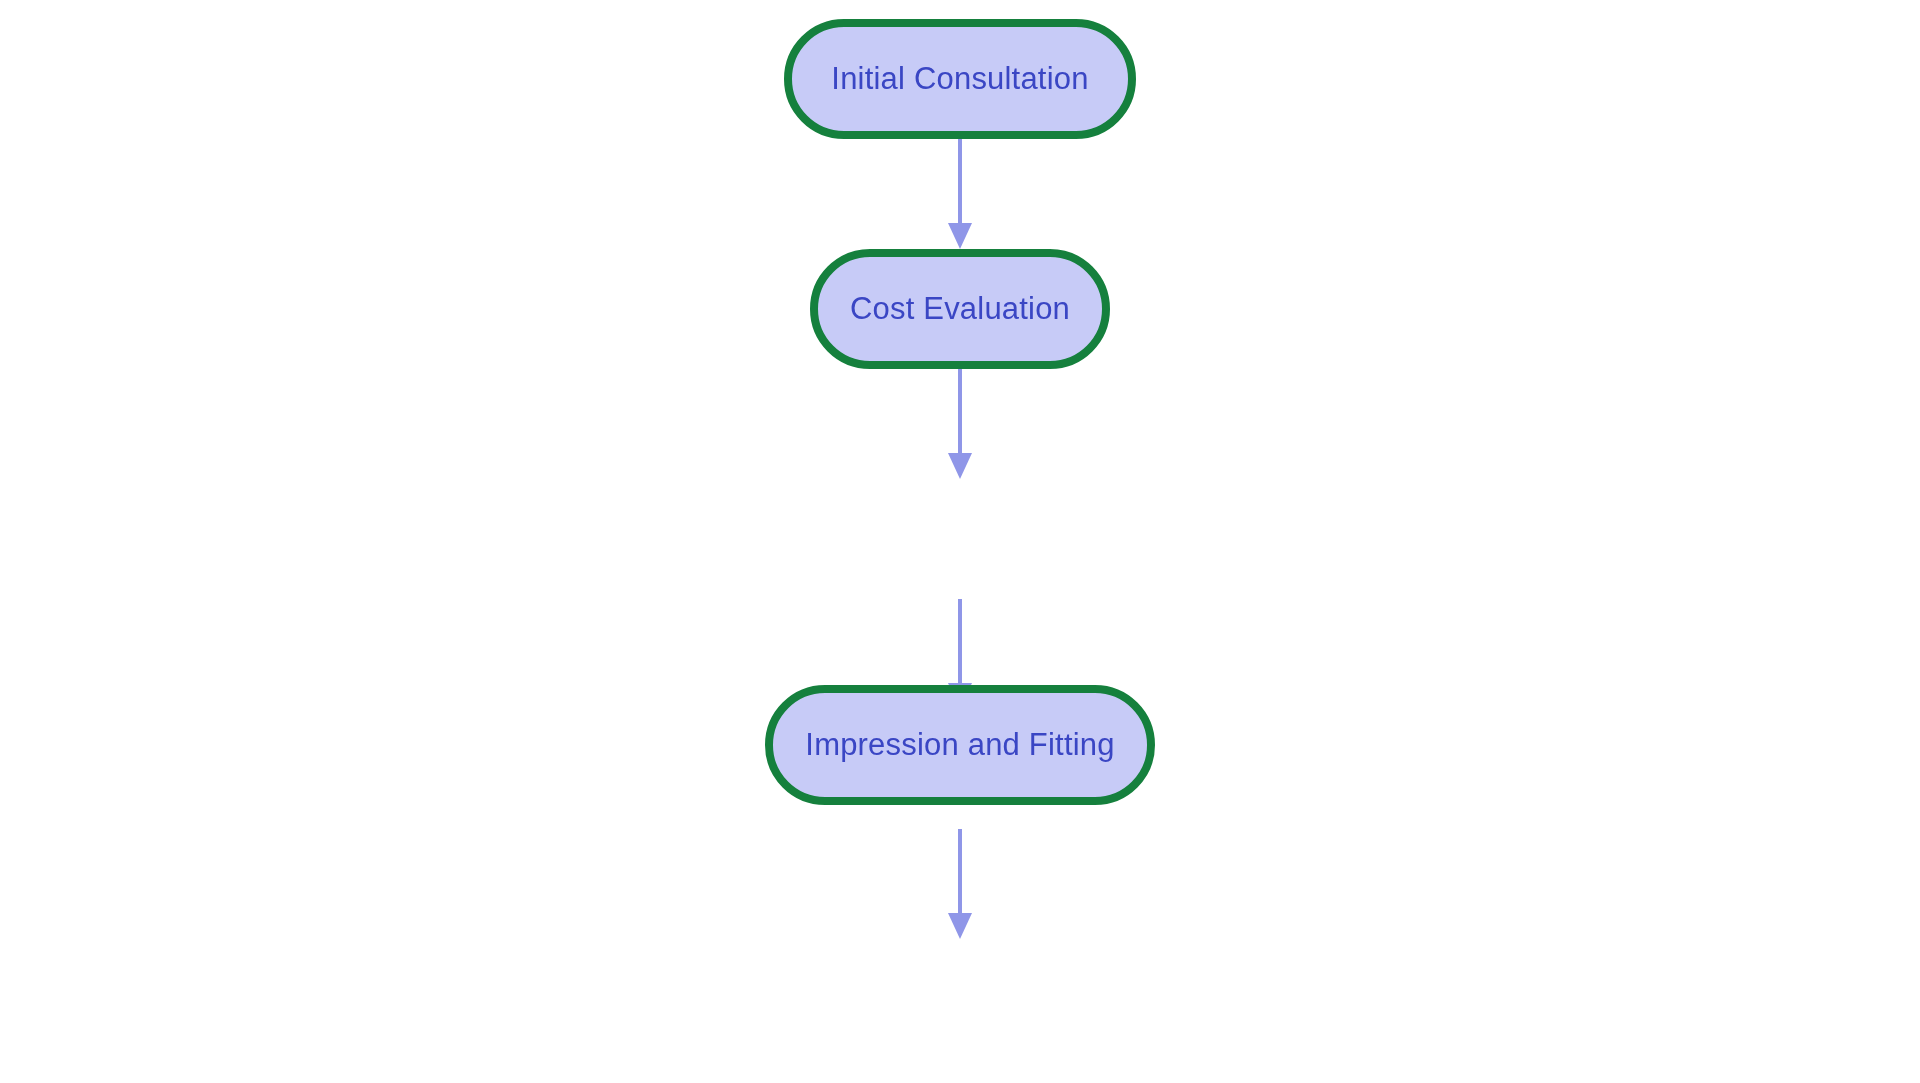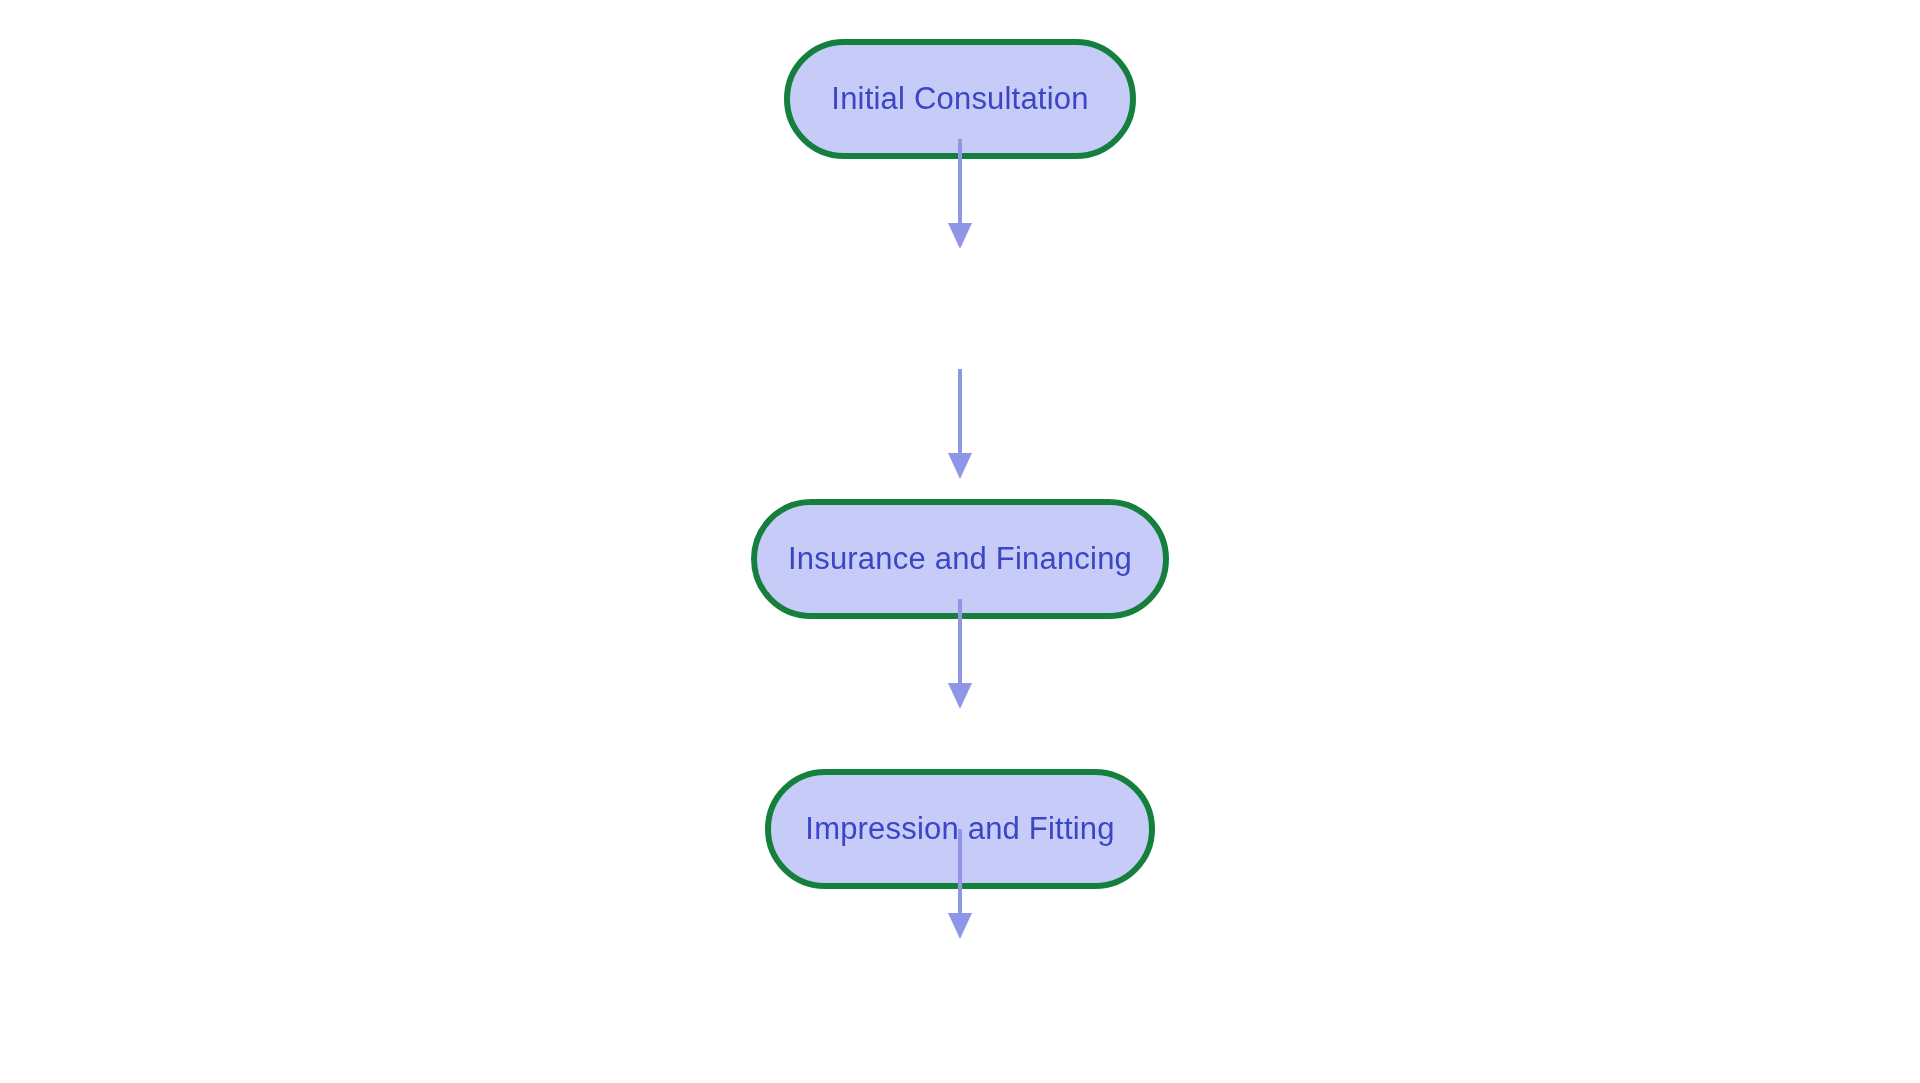--- a/index.html
+++ b/index.html
@@ -15,36 +15,35 @@
     position: relative;
     width: 1920px;
     height: 1083px;
     background: #ffffff;
   }
   .flow-node {
     position: absolute;
     height: 120px;
     border-radius: 60px;
     background: #c7cbf7;
-    border: 6px solid #15803d;
+    border: 8px solid #15803d;
     box-sizing: border-box;
     display: flex;
     align-items: center;
     justify-content: center;
     color: #3a46c4;
     font-size: 31px;
     font-weight: 400;
     letter-spacing: 0.2px;
     white-space: nowrap;
-    margin-top: 20px;
   }
   .node-1 { top: 19px;  left: 784px; width: 352px; }
   .node-2 { top: 249px; left: 810px; width: 300px; }
   .node-3 { top: 479px; left: 751px; width: 418px; }
-  .node-4 { top: 749px; left: 765px; width: 390px; }
+  .node-4 { top: 685px; left: 765px; width: 390px; }
   .node-5 { top: 939px; left: 634px; width: 652px; }
 
   .arrow {
     position: absolute;
     left: 0;
     width: 1920px;
     display: flex;
     flex-direction: column;
     align-items: center;
     pointer-events: none;
@@ -73,29 +72,29 @@
 
   <div class="flow-node node-1">
     <span>Initial Consultation</span>
   </div>
 
   <div class="arrow arrow-1">
     <div class="shaft"></div>
     <div class="head"></div>
   </div>
 
+  <div class="flow-node node-2">
+    <span>Cost Evaluation</span>
+  </div>
 
   <div class="arrow arrow-2">
     <div class="shaft"></div>
     <div class="head"></div>
   </div>
 
-  <div class="flow-node node-3">
-    <span>Insurance and Financing</span>
-  </div>
 
   <div class="arrow arrow-3">
     <div class="shaft"></div>
     <div class="head"></div>
   </div>
 
   <div class="flow-node node-4">
     <span>Impression and Fitting</span>
   </div>
 

